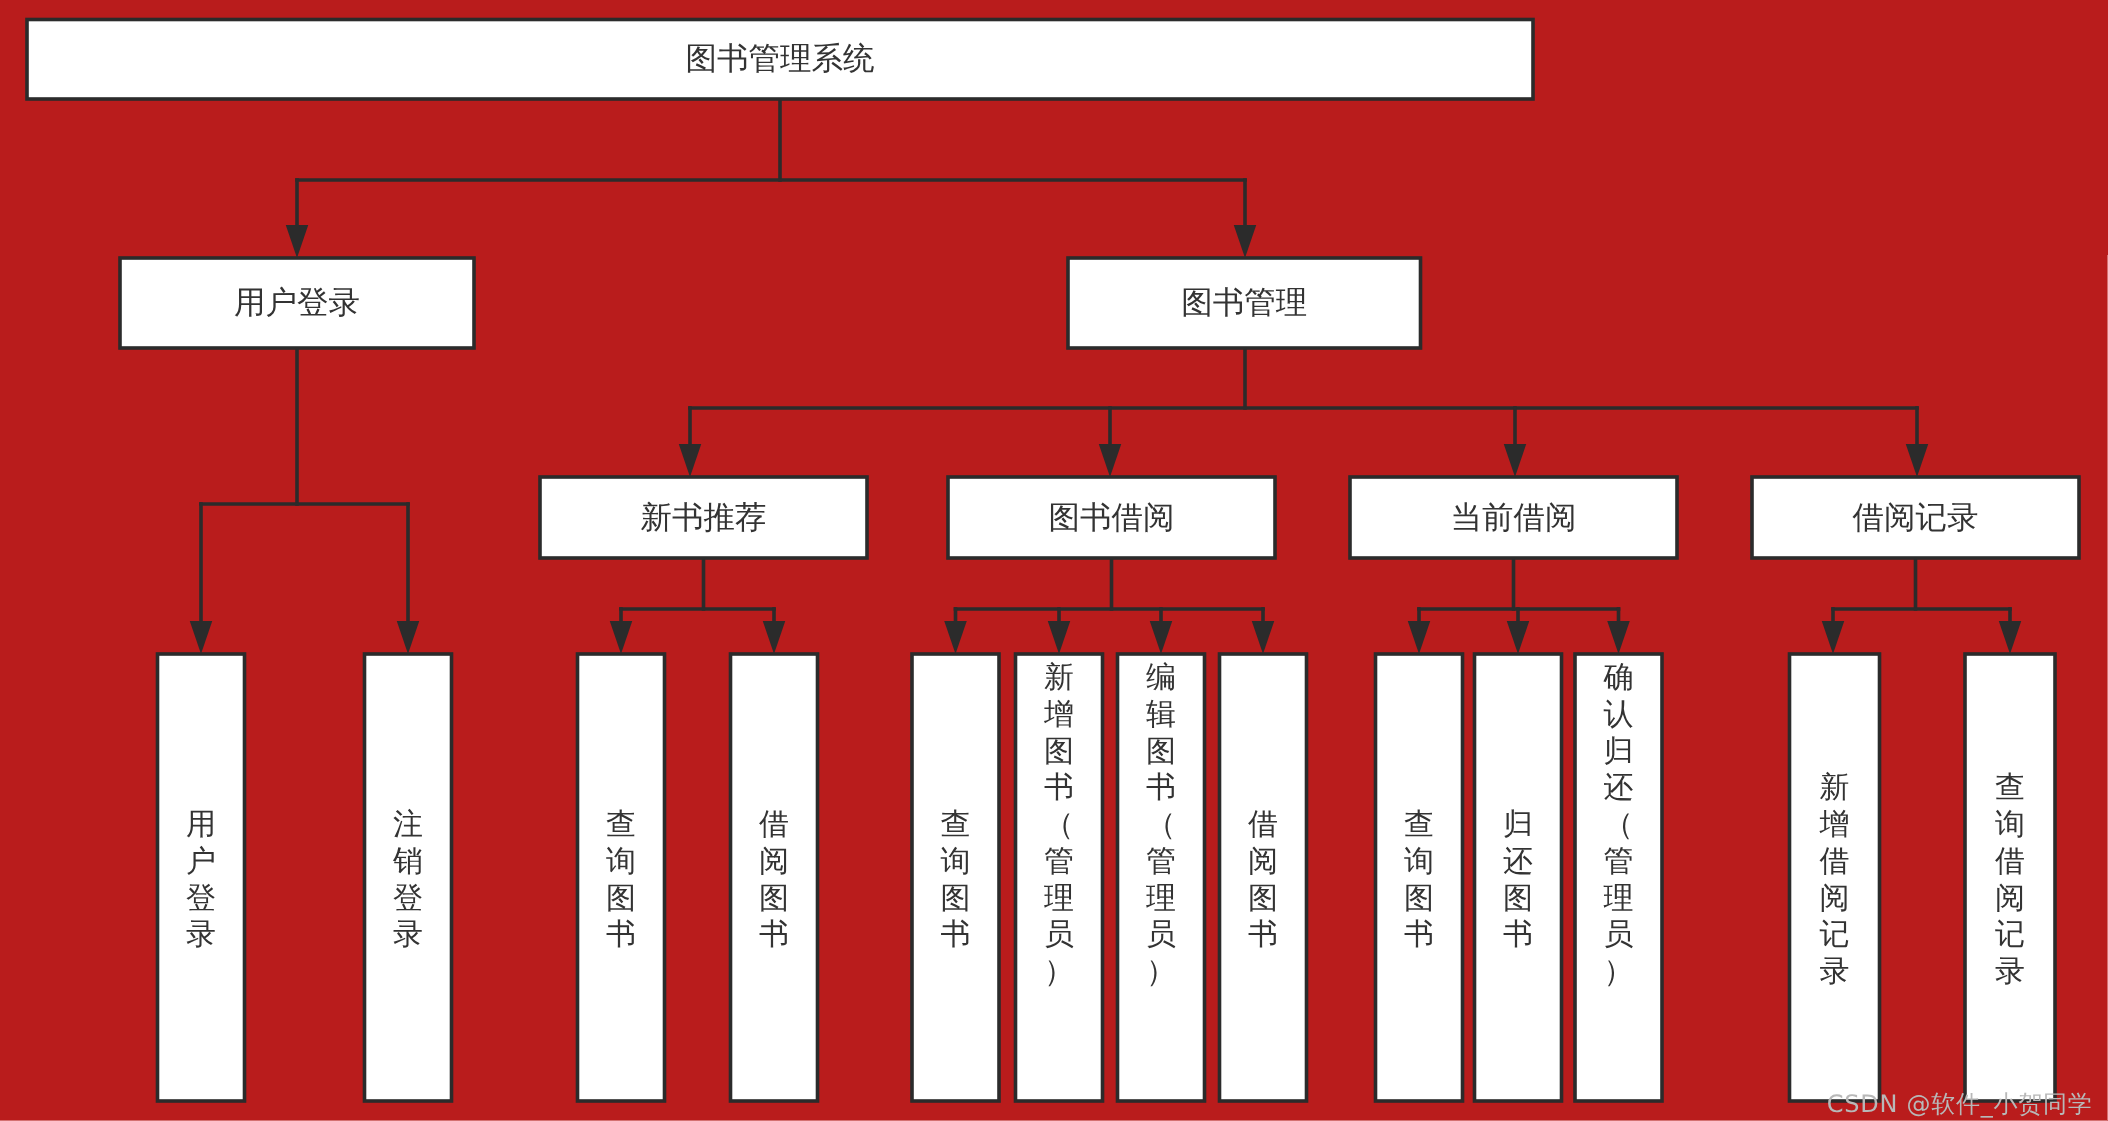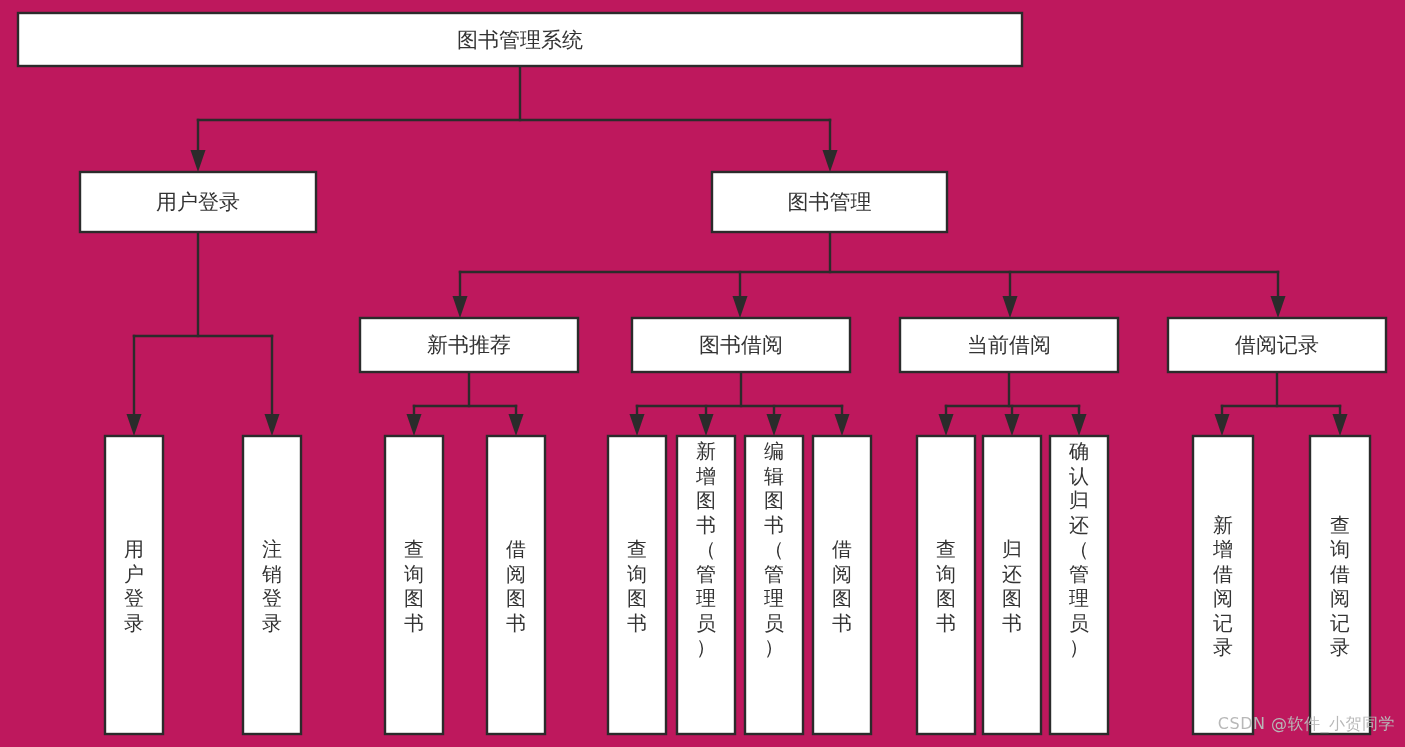--- a/index.html
+++ b/index.html
@@ -12,21 +12,21 @@
     width: 1405px;
     height: 747px;
     font-family: "DejaVu Sans", "Liberation Sans", sans-serif;
     overflow: hidden;
     position: relative;
   }
   #diagram-root {
     position: relative;
     width: 1405px;
     height: 747px;
-    background: #be185d;
+    background: #b91c1c;
   }
   svg#flowchart {
     position: absolute;
     left: 0;
     top: 0;
     width: 1405px;
     height: 747px;
     display: block;
   }
   .node-box {
@@ -53,21 +53,21 @@
   }
   .node-label-v {
     font-family: "DejaVu Sans", "Liberation Sans", sans-serif;
     font-size: 20px;
     fill: #333333;
     text-anchor: middle;
   }
   .watermark {
     position: absolute;
     right: 10px;
-    bottom: 12px;
+    bottom: 0;
     font-family: "DejaVu Sans", "Liberation Sans", sans-serif;
     font-size: 16px;
     color: #b8b8b8;
     letter-spacing: 0.5px;
     white-space: nowrap;
     user-select: none;
     margin-top: 22px;
   }
 </style>
 </head>

